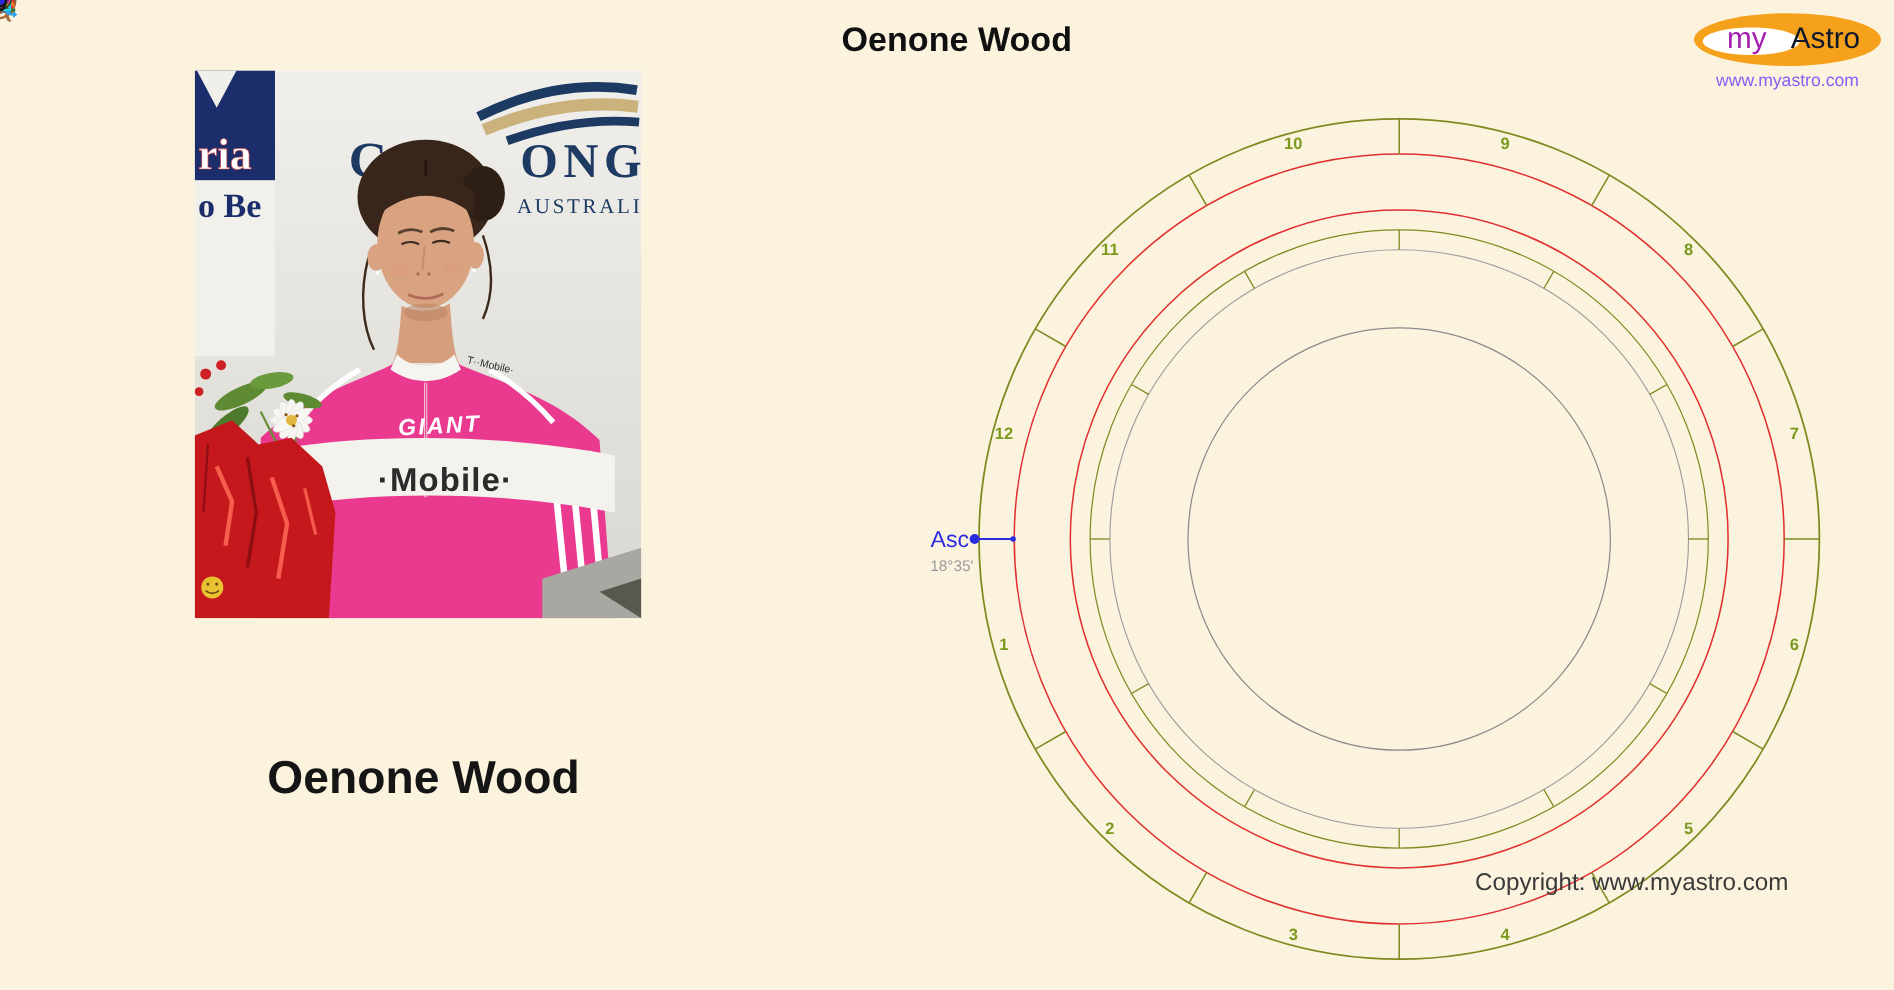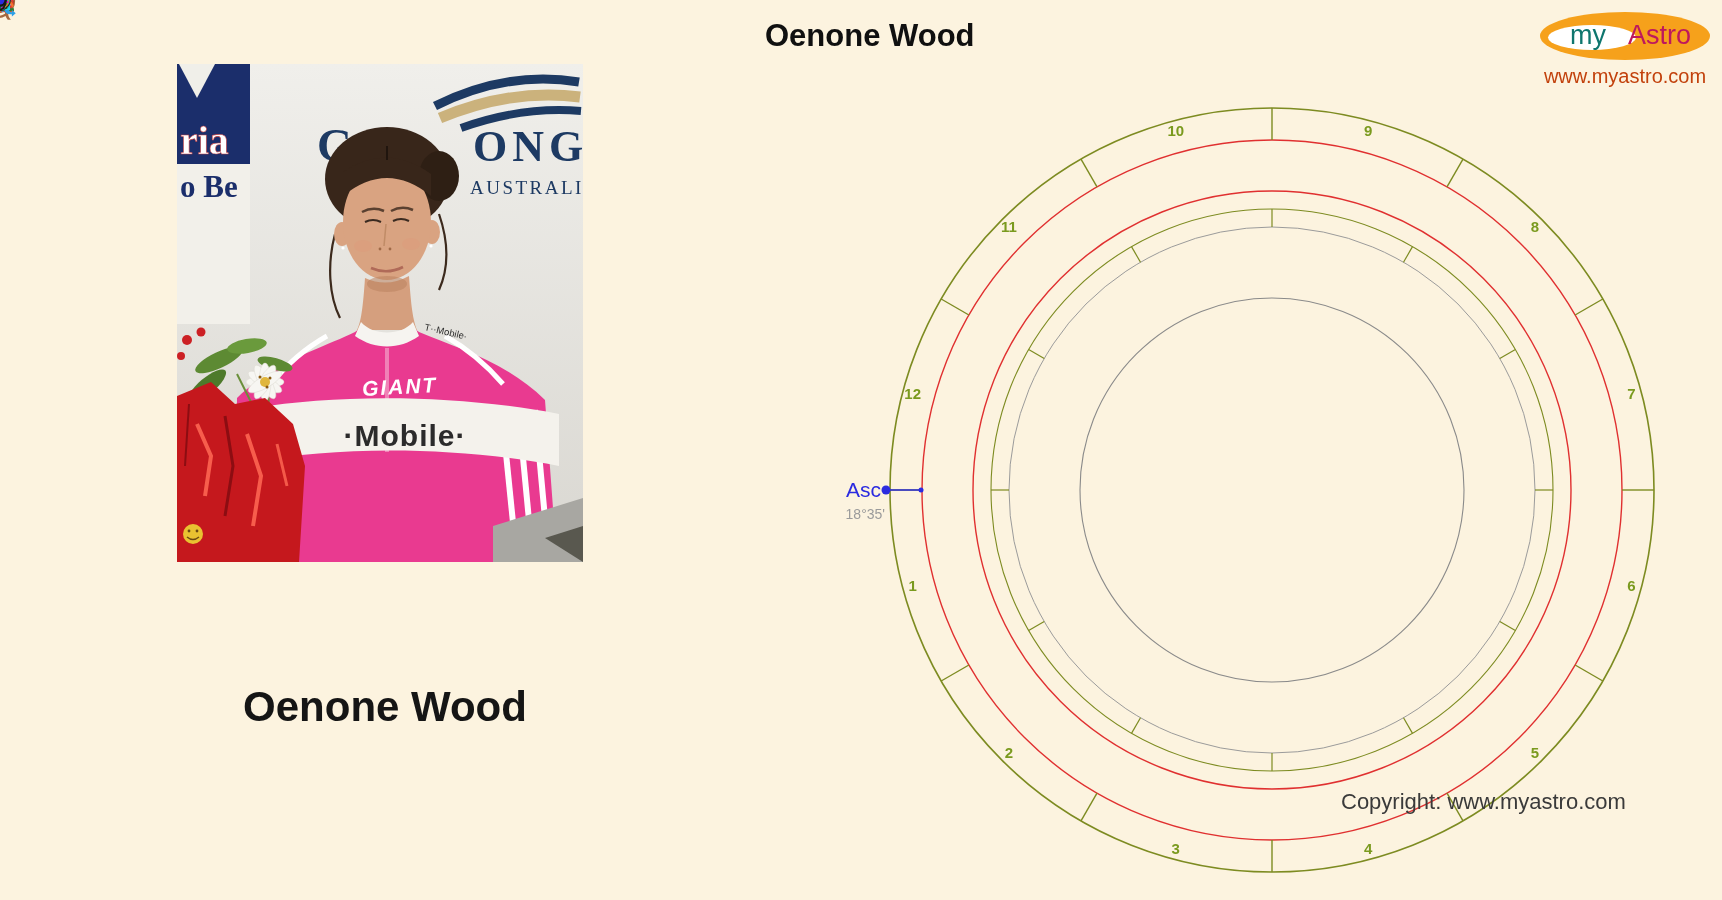--- a/index.html
+++ b/index.html
@@ -9,23 +9,23 @@
     font-family:"Liberation Sans",sans-serif;
   }
   .abs{position:absolute;}
   #right-title{left:765px;top:18px;font-size:31px;font-weight:bold;color:#101010;}
   #left-title{left:100px;top:683px;width:570px;text-align:center;font-size:42px;font-weight:bold;color:#151515;}
   #left-subtitle{left:100px;top:744px;width:570px;text-align:center;font-size:24px;font-weight:bold;color:#181818;line-height:29px;}
   #copyright{left:1341px;top:789px;font-size:22px;color:#3a3a3a;}
   #logo{left:1540px;top:12px;width:172px;height:70px;}
   #logo-ellipse{position:absolute;left:0;top:0;width:170px;height:48px;border-radius:50%;}
   #logo-white{position:absolute;left:8px;top:13px;width:88px;height:25px;background:#ffffff;border-radius:50%;}
-  #logo-my{position:absolute;left:30px;top:8px;font-size:27px;color:#0f766e;}
-  #logo-astro{position:absolute;left:88px;top:8px;font-size:27px;color:#be185d;}
-  #logo-url{position:absolute;left:0;top:53px;width:170px;text-align:center;font-size:20px;color:#c2410c;}
+  #logo-my{position:absolute;left:30px;top:8px;font-size:27px;color:#a21caf;}
+  #logo-astro{position:absolute;left:88px;top:8px;font-size:27px;color:#0f172a;}
+  #logo-url{position:absolute;left:0;top:53px;width:170px;text-align:center;font-size:16px;color:#8b5cf6;}
   #photo-svg{left:177px;top:64px;}
   #chart-svg{left:0;top:0;}
   .serif{font-family:"Liberation Serif",serif;}
 </style>
 </head>
 <body>
 
 <div class="abs" id="right-title">Oenone Wood</div>
 
 <div class="abs" id="logo">

